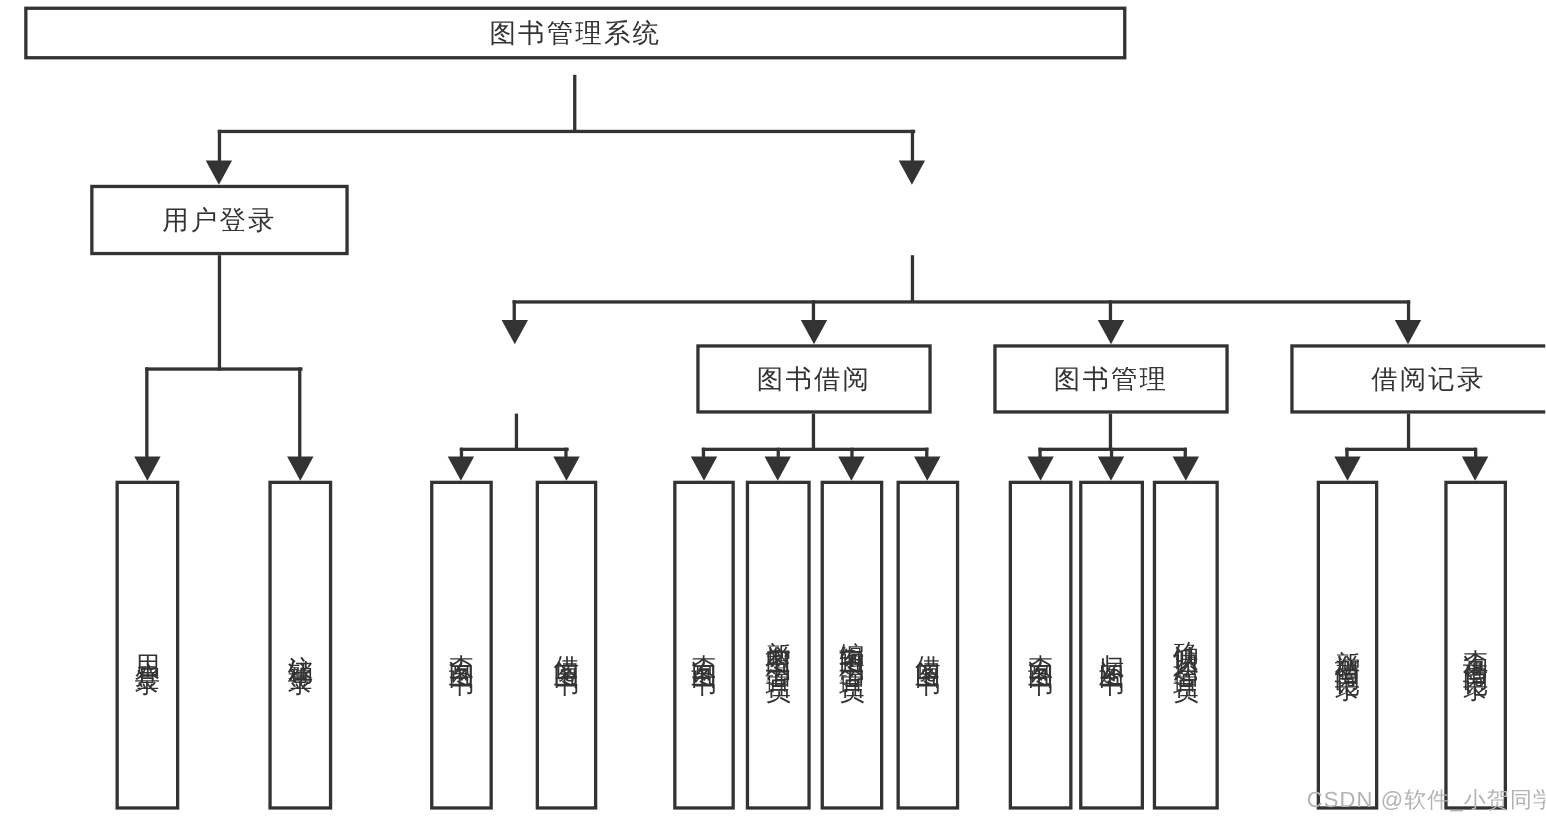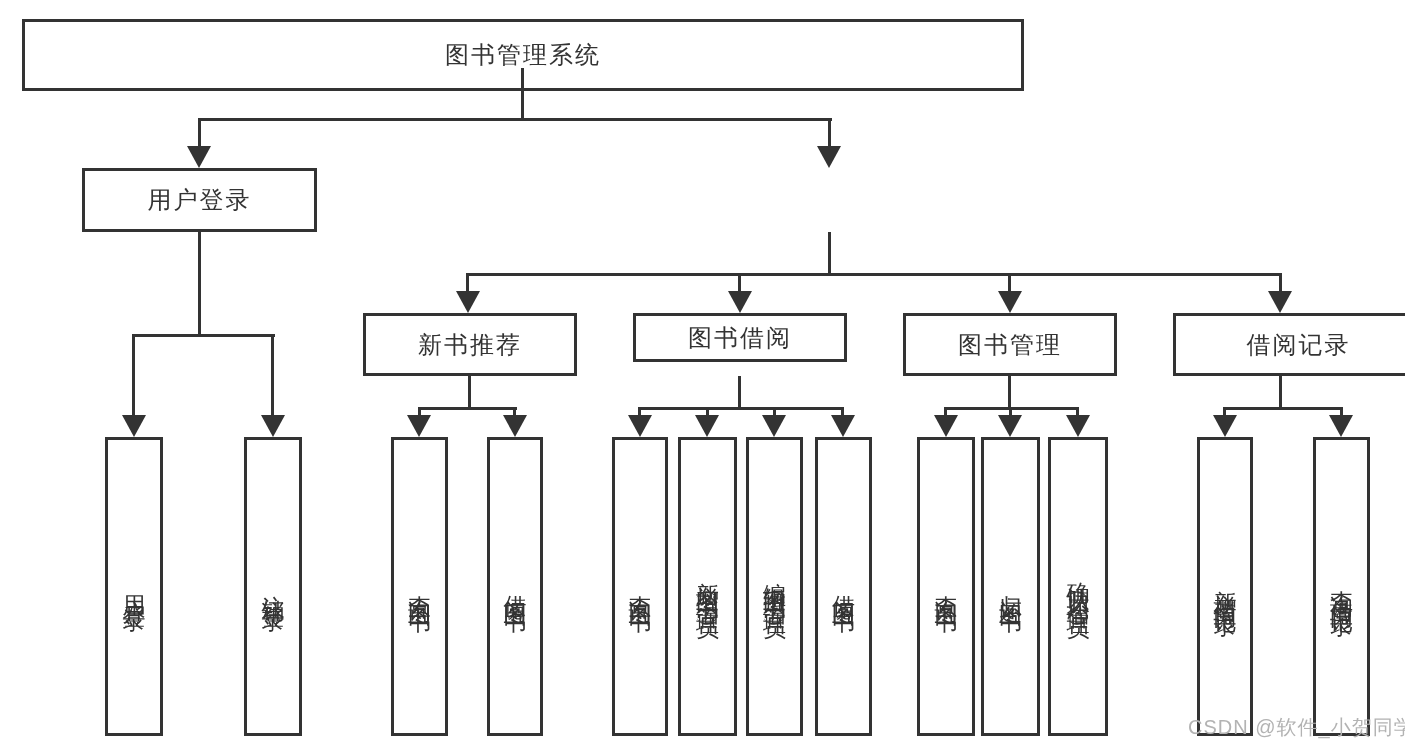--- a/index.html
+++ b/index.html
@@ -26,21 +26,21 @@
   .watermark{
     position:absolute;font-size:20px;letter-spacing:1px;color:#b3b3b3;
     white-space:nowrap;
   }
 </style>
 </head>
 <body>
 
 <div class="canvas">
 
-  <div class="box h" style="left:22px;top:19px;width:1002px;height:72px;">
+  <div class="box h" style="left:22px;top:6px;width:1002px;height:48px;">
     <span>图书管理系统</span>
   </div>
 
   <div class="vl" style="left:521px;top:68px;width:3px;height:52px;"></div>
 
   <div class="hl" style="left:198px;top:118px;width:634px;height:3px;"></div>
   <div class="vl" style="left:198px;top:118px;width:3px;height:30px;"></div>
   <div class="vl" style="left:828px;top:118px;width:3px;height:30px;"></div>
   <div class="ar" style="left:187px;top:146px;"></div>
   <div class="ar" style="left:817px;top:146px;"></div>
@@ -60,24 +60,21 @@
   <div class="hl" style="left:466px;top:273px;width:816px;height:3px;"></div>
   <div class="vl" style="left:466px;top:273px;width:3px;height:20px;"></div>
   <div class="vl" style="left:738px;top:273px;width:3px;height:20px;"></div>
   <div class="vl" style="left:1008px;top:273px;width:3px;height:20px;"></div>
   <div class="vl" style="left:1279px;top:273px;width:3px;height:20px;"></div>
   <div class="ar" style="left:456px;top:291px;"></div>
   <div class="ar" style="left:728px;top:291px;"></div>
   <div class="ar" style="left:998px;top:291px;"></div>
   <div class="ar" style="left:1268px;top:291px;"></div>
 
-  <div class="box h" style="left:363px;top:313px;width:214px;height:63px;">
-    <span>新书推荐</span>
-  </div>
-  <div class="box h" style="left:633px;top:313px;width:214px;height:49px;">
+  <div class="box h" style="left:633px;top:313px;width:214px;height:63px;">
     <span>图书借阅</span>
   </div>
   <div class="box h" style="left:903px;top:313px;width:214px;height:63px;">
     <span>图书管理</span>
   </div>
   <div class="box h" style="left:1173px;top:313px;width:251px;height:63px;">
     <span>借阅记录</span>
   </div>
 
   <div class="vl" style="left:468px;top:376px;width:3px;height:34px;"></div>

